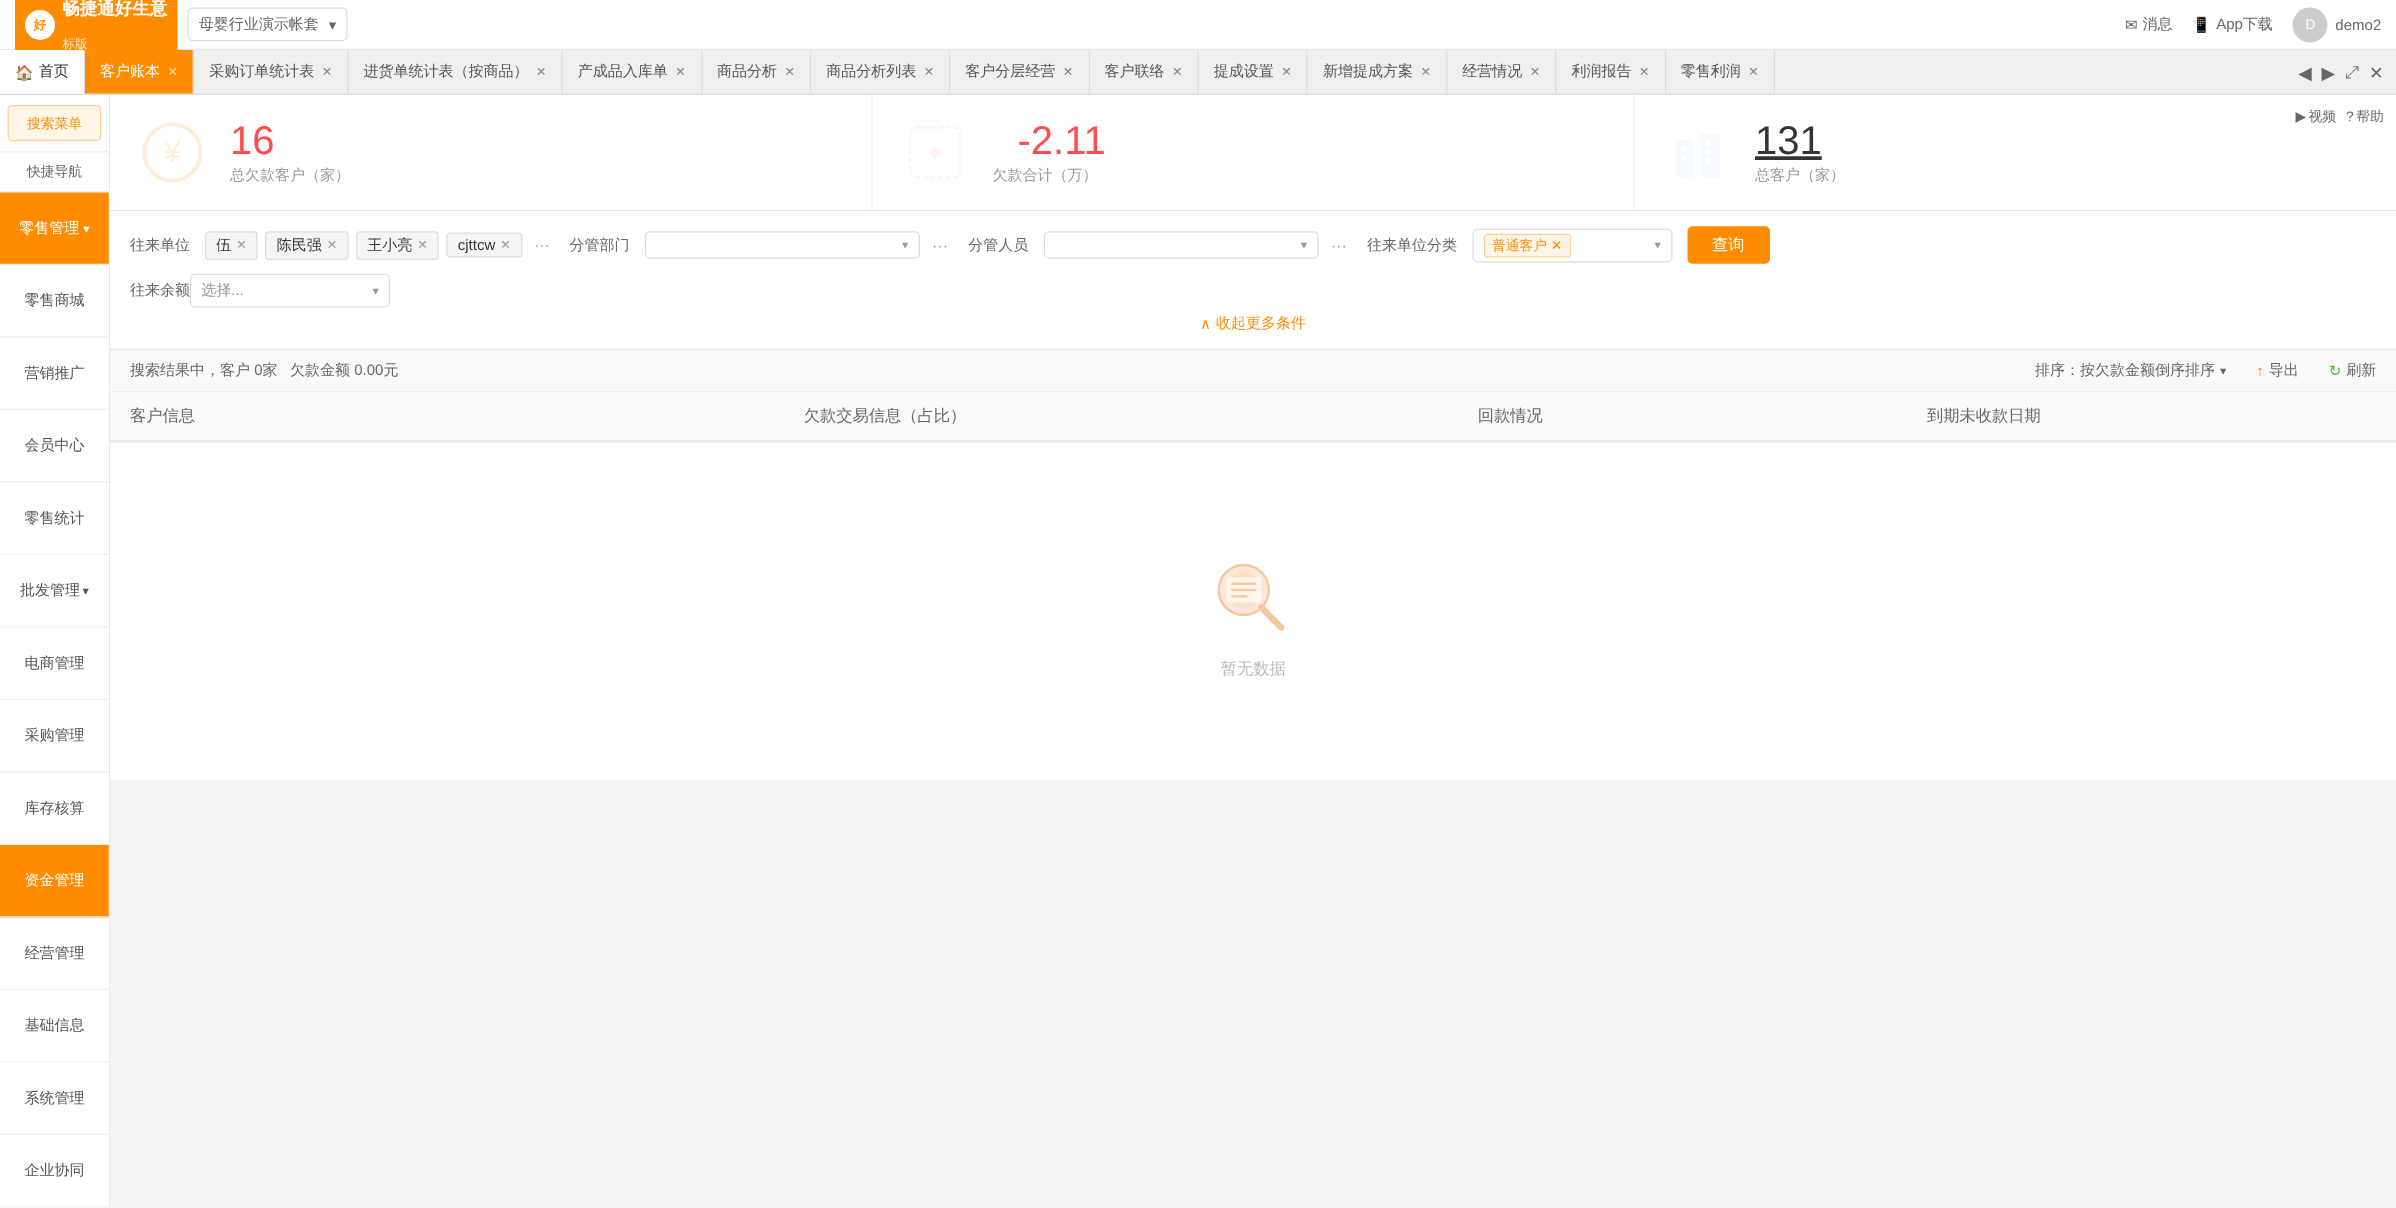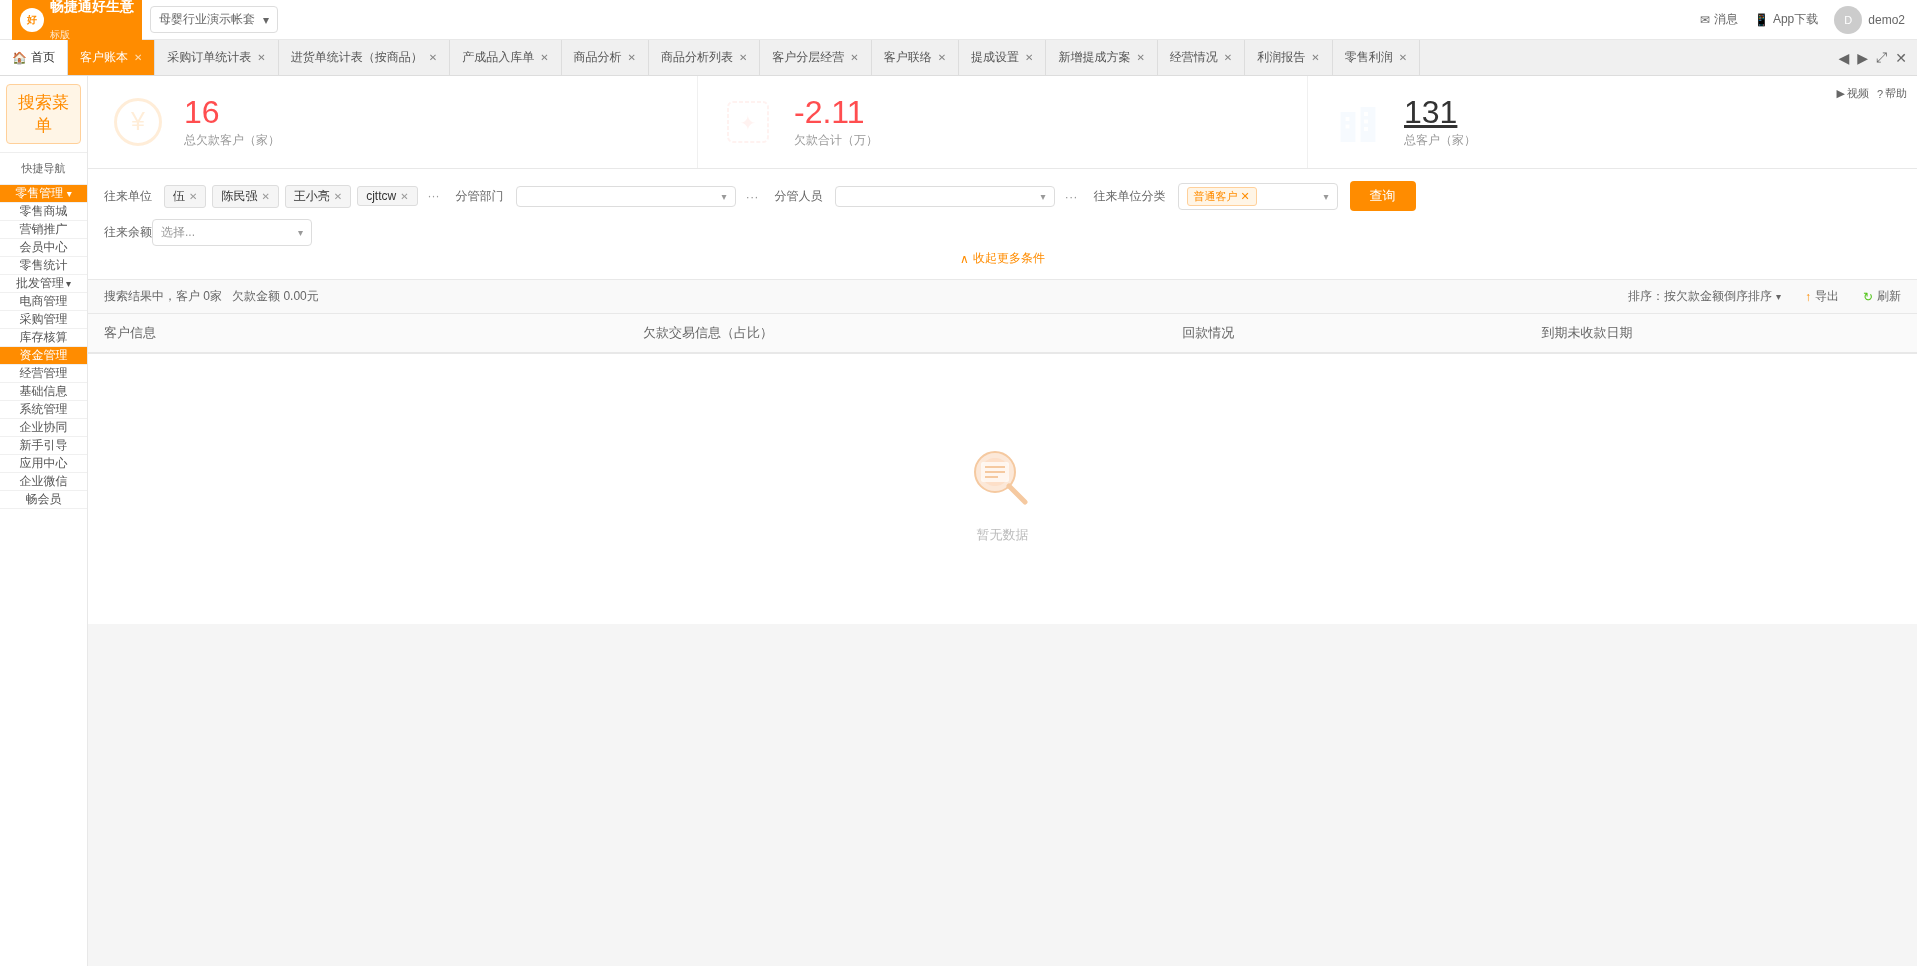--- a/index.html
+++ b/index.html
@@ -23,38 +23,38 @@
     .nav-tab .close-icon { font-size: 10px; color: inherit; opacity: 0.7; margin-left: 2px; }
     .nav-tab-controls { display: flex; align-items: center; margin-left: auto; padding: 0 8px; gap: 4px; }
     .nav-tab-controls span { cursor: pointer; color: #666; font-size: 14px; padding: 2px; }
 
     
     .main-layout { display: flex; height: calc(100vh - 76px); }
 
     
     .sidebar { width: 88px; background: #fff; border-right: 1px solid #e8e8e8; display: flex; flex-direction: column; overflow-y: auto; }
     .sidebar-search { padding: 8px 6px; border-bottom: 1px solid #eee; }
-    .sidebar-search-btn { width: 100%; padding: 6px; background: #fff5e6; border: 1px solid #ffd09a; border-radius: 4px; color: #ff8c00; font-size: 17px; cursor: pointer; text-align: center; }
+    .sidebar-search-btn { width: 100%; padding: 6px; background: #fff5e6; border: 1px solid #ffd09a; border-radius: 4px; color: #ff8c00; font-size: 11px; cursor: pointer; text-align: center; }
     .sidebar-nav-btn { padding: 8px 6px; text-align: center; font-size: 11px; color: #666; cursor: pointer; border-bottom: 1px solid #eee; }
-    .sidebar-item { padding: 0 6px; text-align: center; font-size: 12px; color: #555; cursor: pointer; border-bottom: 1px solid #f0f0f0; }
+    .sidebar-item { padding: 20px 6px; text-align: center; font-size: 12px; color: #555; cursor: pointer; border-bottom: 1px solid #f0f0f0; }
     .sidebar-item.active { background: #ff8c00; color: white; }
     .sidebar-item.has-sub { display: flex; align-items: center; justify-content: center; gap: 2px; }
 
     
     .content { flex: 1; overflow-y: auto; background: #f5f5f5; }
 
     
     .stats-row { display: flex; background: #fff; border-bottom: 1px solid #e8e8e8; }
     .stat-card { flex: 1; display: flex; align-items: center; padding: 16px 20px; gap: 16px; border-right: 1px solid #f0f0f0; position: relative; }
     .stat-card:last-child { border-right: none; }
     .stat-icon { width: 60px; height: 60px; display: flex; align-items: center; justify-content: center; opacity: 0.15; }
     .stat-icon svg { width: 50px; height: 50px; }
     .stat-info { flex: 1; }
     .stat-number { font-size: 32px; font-weight: normal; color: #ff4d4f; line-height: 1; }
-    .stat-number.negative { color: #ff4d4f; }
+    .stat-number.negative { color: #ff4d4f; margin-left: 20px; }
     .stat-number.dark { color: #333; text-decoration: underline; }
     .stat-label { font-size: 12px; color: #999; margin-top: 4px; }
     .stat-actions { position: absolute; top: 10px; right: 10px; display: flex; gap: 8px; font-size: 11px; color: #666; }
     .stat-actions span { cursor: pointer; display: flex; align-items: center; gap: 2px; }
 
     
     .filter-area { background: #fff; padding: 12px 16px; border-bottom: 1px solid #e8e8e8; }
     .filter-row { display: flex; align-items: center; gap: 12px; margin-bottom: 8px; flex-wrap: wrap; }
     .filter-label { color: #666; font-size: 12px; white-space: nowrap; }
     .filter-tags { display: flex; align-items: center; gap: 6px; flex-wrap: wrap; }

